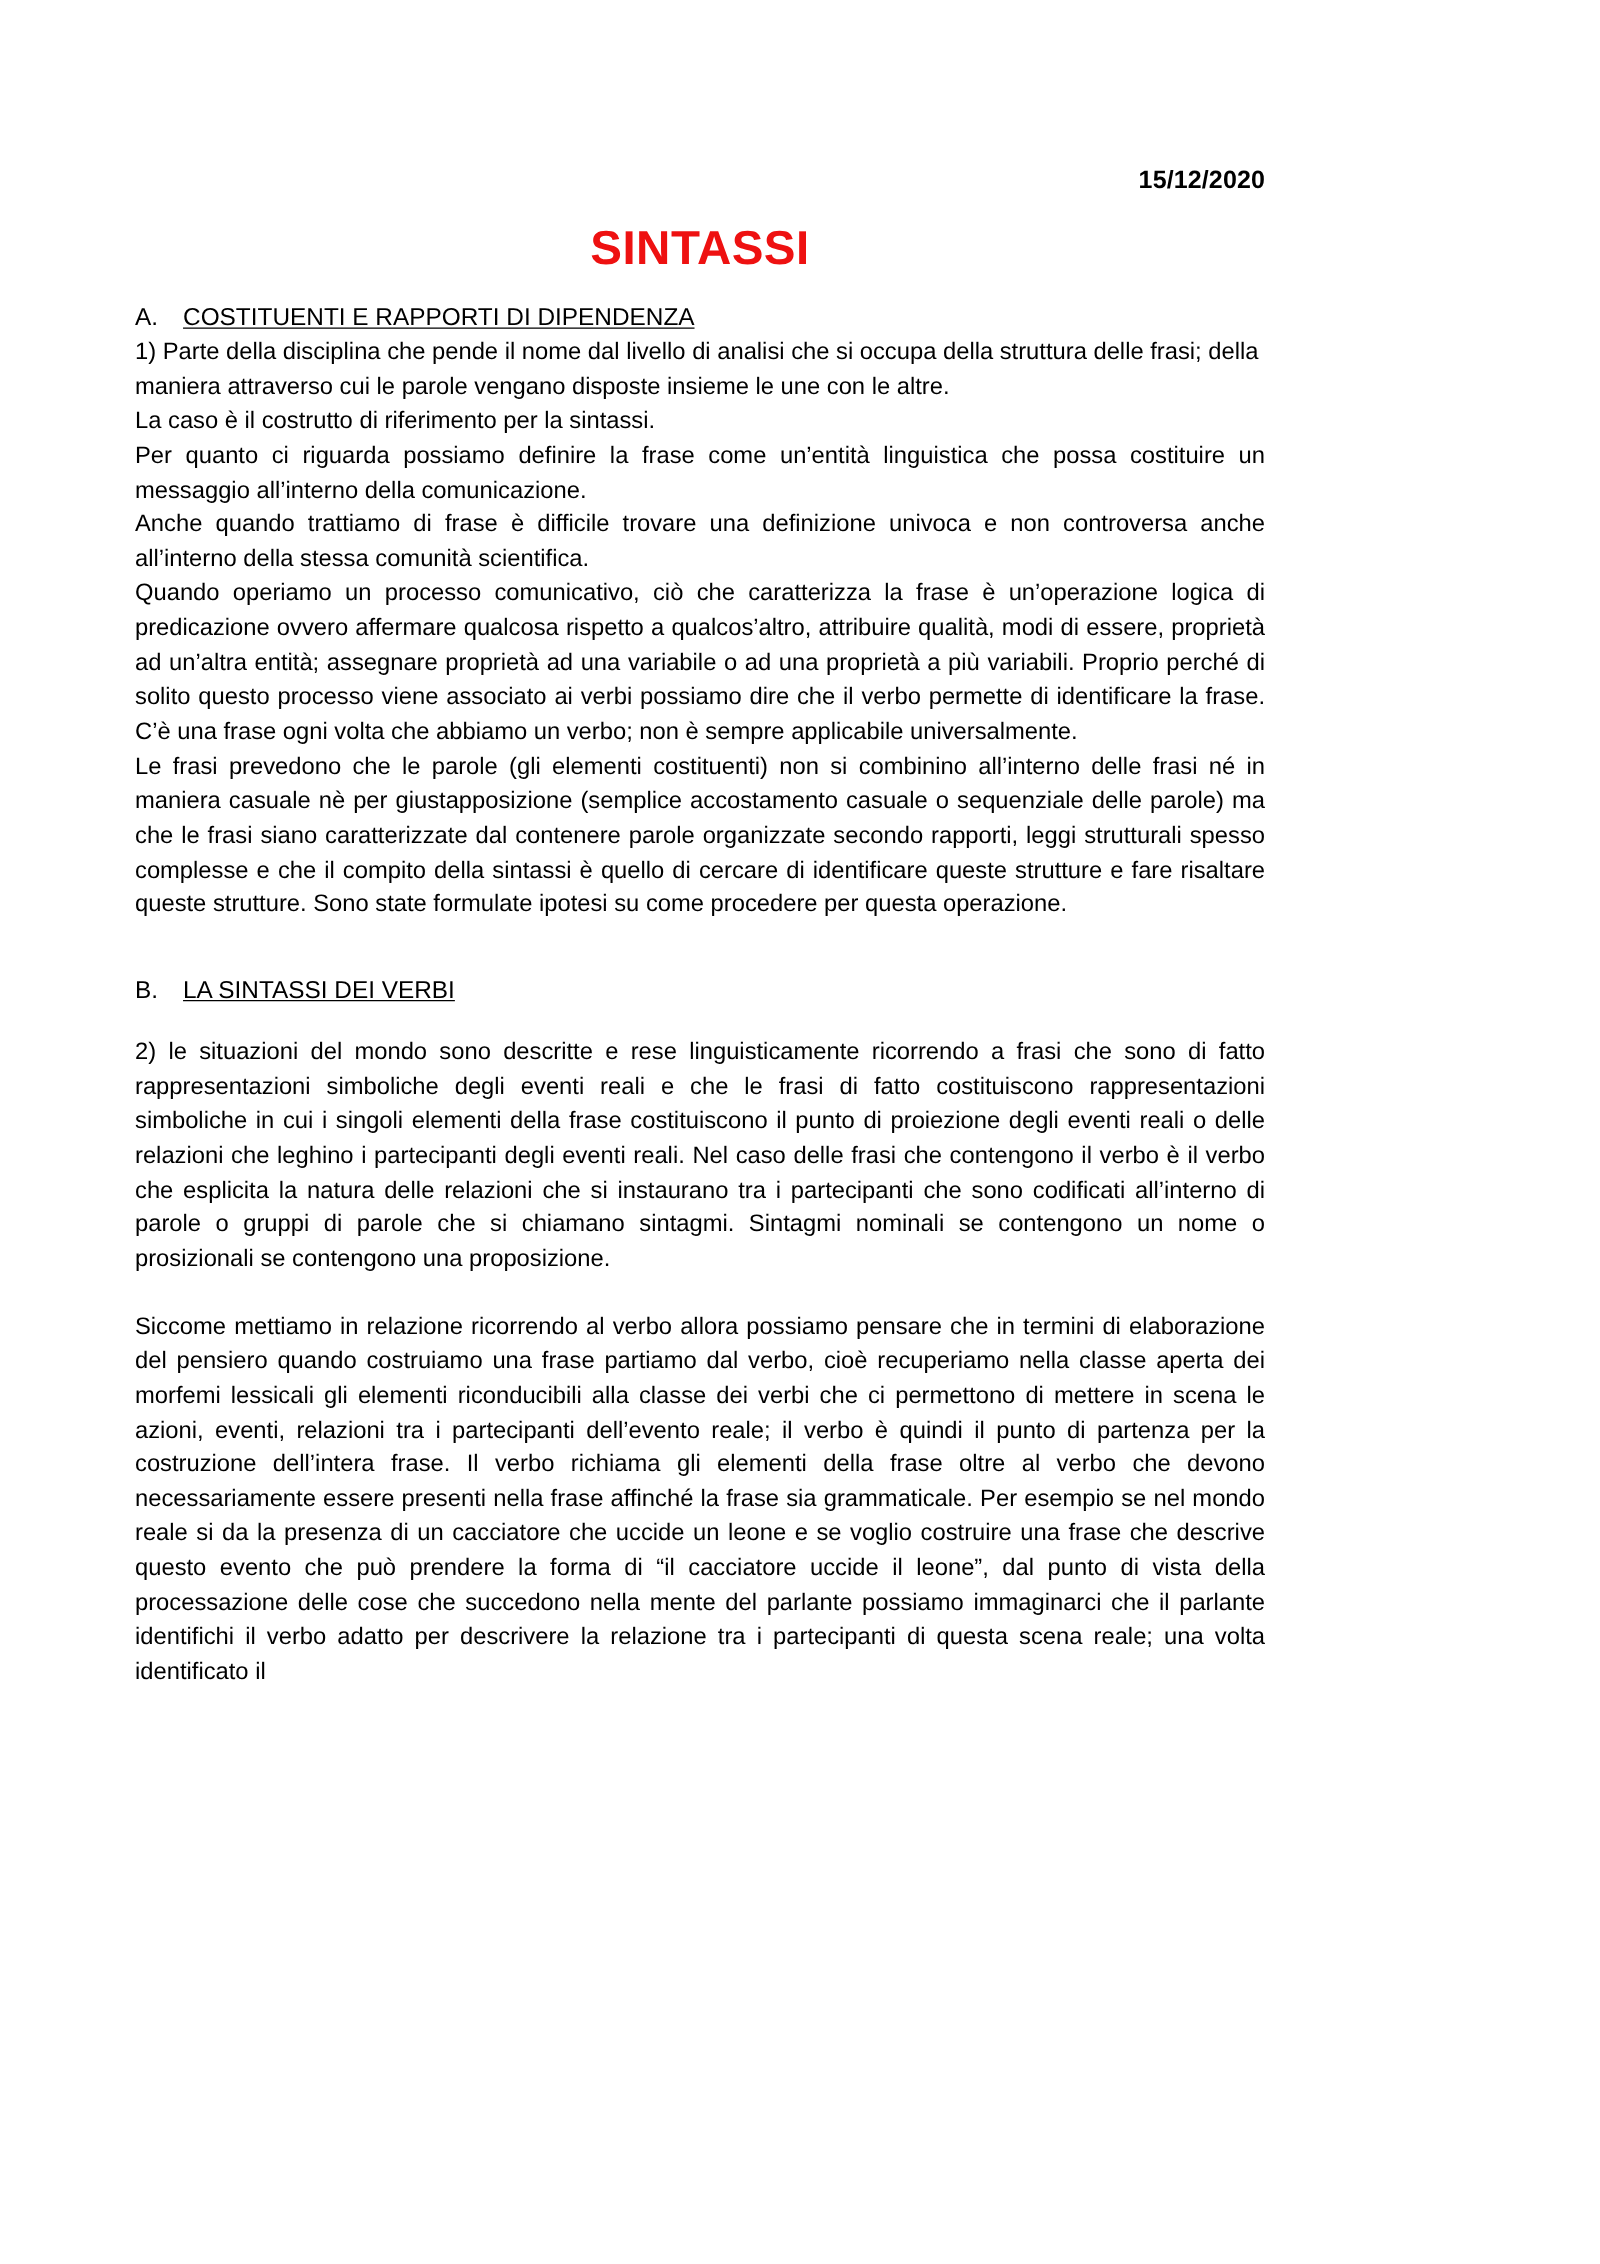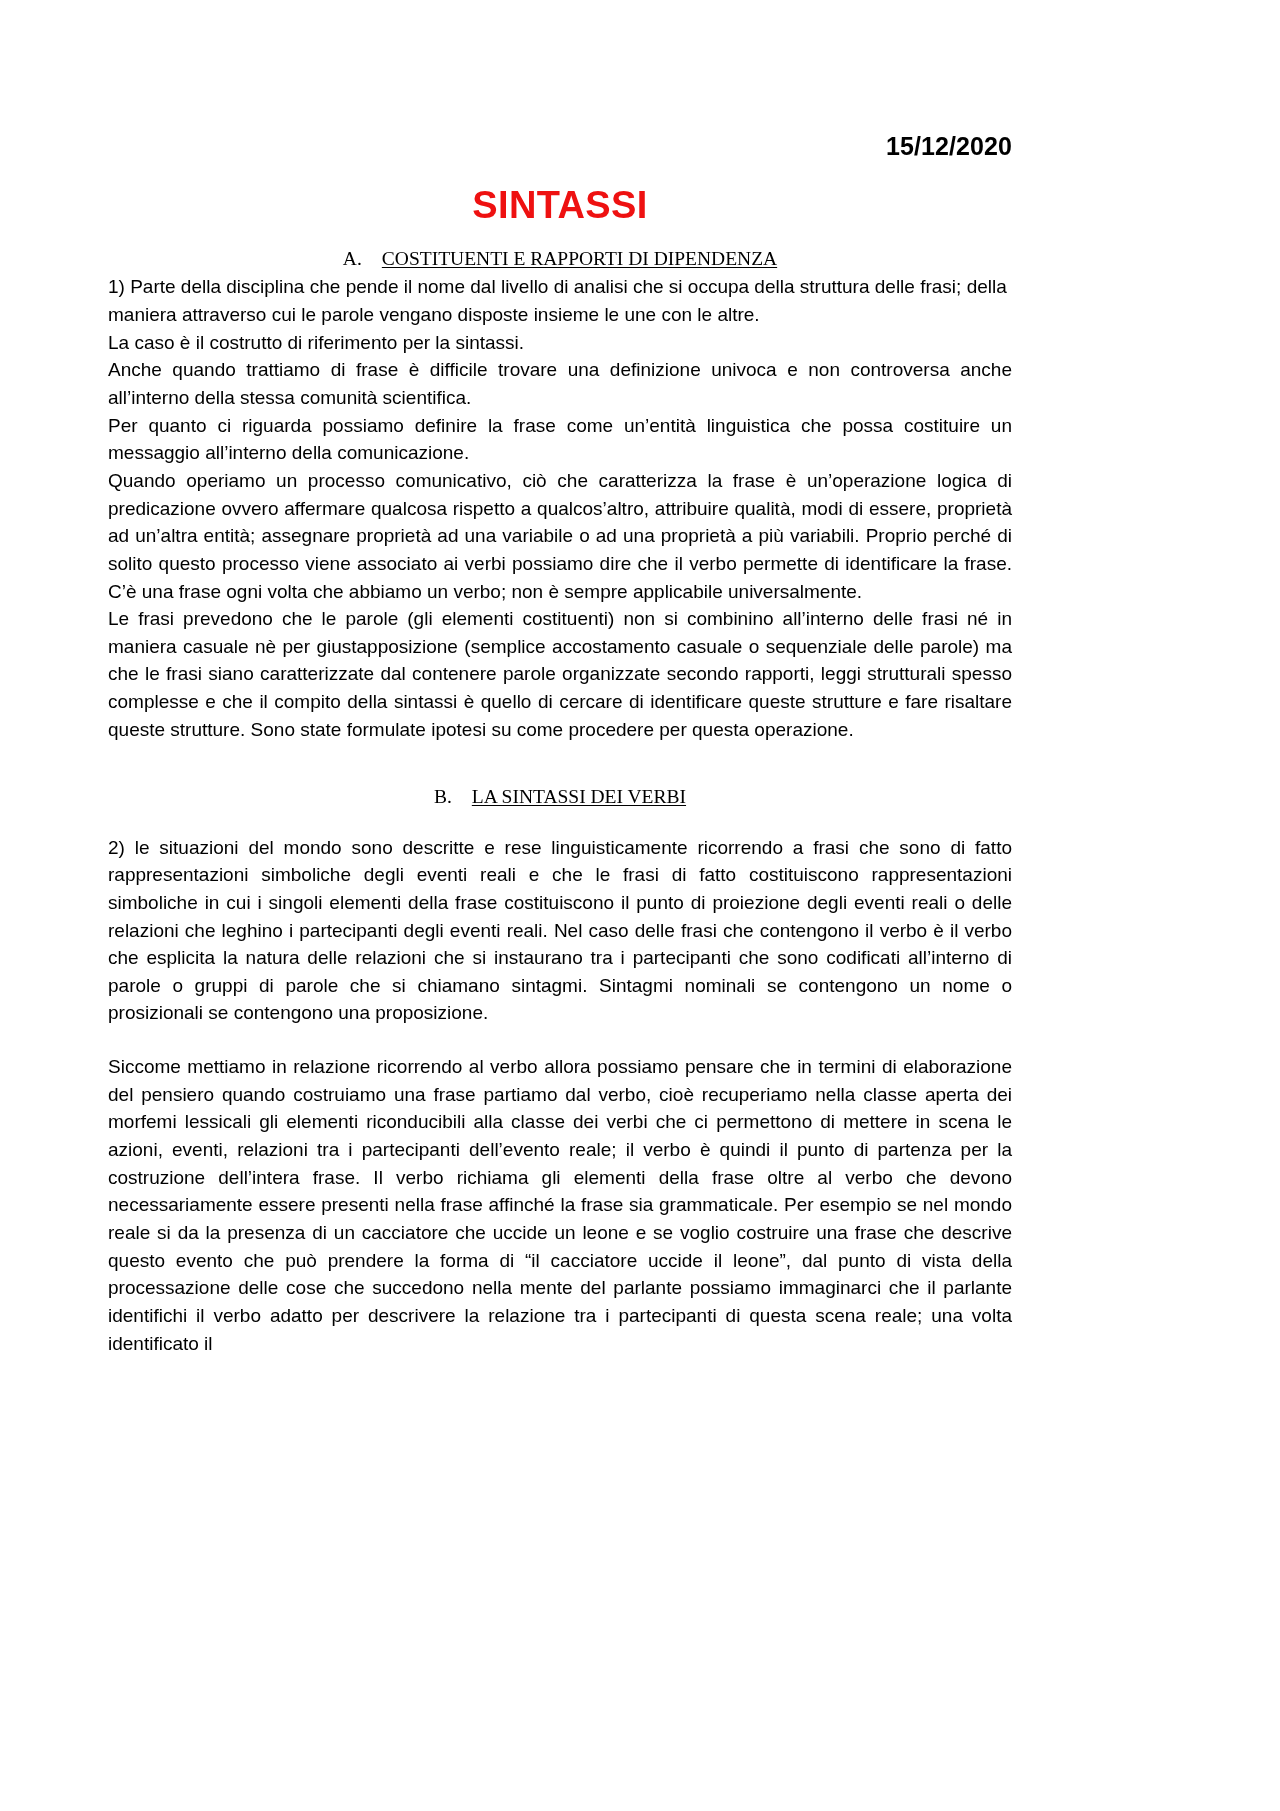--- a/index.html
+++ b/index.html
@@ -24,42 +24,41 @@
     overflow: hidden;
   }
   .content {
     position: absolute;
     left: 108px;
     top: 0;
     width: 904px;
   }
   .doc-date {
     text-align: right;
-    font-size: 25px;
+    font-size: 20px;
     font-weight: bold;
     letter-spacing: 0.1px;
     margin-top: 133px;
     line-height: 1.1;
   }
   .doc-title {
     text-align: center;
     color: #ee1111;
     font-weight: bold;
     font-size: 38px;
     letter-spacing: 0.4px;
     margin-top: 23px;
     line-height: 1.15;
   }
   .section-heading {
-    text-align: center;
+    text-align: left;
     font-size: 19.5px;
     line-height: 1.45;
     margin-top: 18px;
     white-space: nowrap;
-    font-family: Liberation Serif, serif;
   }
   .section-heading .letter {
     display: inline-block;
     margin-right: 20px;
   }
   .section-heading .title-text {
     text-decoration: underline;
     text-underline-offset: 2px;
   }
   .section-heading.second {
@@ -88,22 +87,22 @@
     <div class="doc-date">15/12/2020</div>
 
     <div class="doc-title" style="color: rgb(238, 17, 17);">SINTASSI</div>
 
     <div class="section-heading">
       <span class="letter">A.</span><span class="title-text">COSTITUENTI E RAPPORTI DI DIPENDENZA</span>
     </div>
 
     <p class="para nojust">1) Parte della disciplina che pende il nome dal livello di analisi che si occupa della struttura delle frasi; della maniera attraverso cui le parole vengano disposte insieme le une con le altre.</p>
     <p class="para nojust">La caso è il costrutto di riferimento per la sintassi.</p>
+    <p class="para">Per quanto ci riguarda possiamo definire la frase come un’entità linguistica che possa costituire un messaggio all’interno della comunicazione.</p>
     <p class="para">Anche quando trattiamo di frase è difficile trovare una definizione univoca e non controversa anche all’interno della stessa comunità scientifica.</p>
-    <p class="para">Per quanto ci riguarda possiamo definire la frase come un’entità linguistica che possa costituire un messaggio all’interno della comunicazione.</p>
     <p class="para">Quando operiamo un processo comunicativo, ciò che caratterizza la frase è un’operazione logica di predicazione ovvero affermare qualcosa rispetto a qualcos’altro, attribuire qualità, modi di essere, proprietà ad un’altra entità; assegnare proprietà ad una variabile o ad una proprietà a più variabili. Proprio perché di solito questo processo viene associato ai verbi possiamo dire che il verbo permette di identificare la frase. C’è una frase ogni volta che abbiamo un verbo; non è sempre applicabile universalmente.</p>
     <p class="para">Le frasi prevedono che le parole (gli elementi costituenti) non si combinino all’interno delle frasi né in maniera casuale nè per giustapposizione (semplice accostamento casuale o sequenziale delle parole) ma che le frasi siano caratterizzate dal contenere parole organizzate secondo rapporti, leggi strutturali spesso complesse e che il compito della sintassi è quello di cercare di identificare queste strutture e fare risaltare queste strutture. Sono state formulate ipotesi su come procedere per questa operazione.</p>
 
     <div class="section-heading second">
       <span class="letter">B.</span><span class="title-text">LA SINTASSI DEI VERBI</span>
     </div>
 
     <div class="gap-md"></div>
 
     <p class="para">2) le situazioni del mondo sono descritte e rese linguisticamente ricorrendo a frasi che sono di fatto rappresentazioni simboliche degli eventi reali e che le frasi di fatto costituiscono rappresentazioni simboliche in cui i singoli elementi della frase costituiscono il punto di proiezione degli eventi reali o delle relazioni che leghino i partecipanti degli eventi reali. Nel caso delle frasi che contengono il verbo è il verbo che esplicita la natura delle relazioni che si instaurano tra i partecipanti che sono codificati all’interno di parole o gruppi di parole che si chiamano sintagmi. Sintagmi nominali se contengono un nome o prosizionali se contengono una proposizione.</p>

